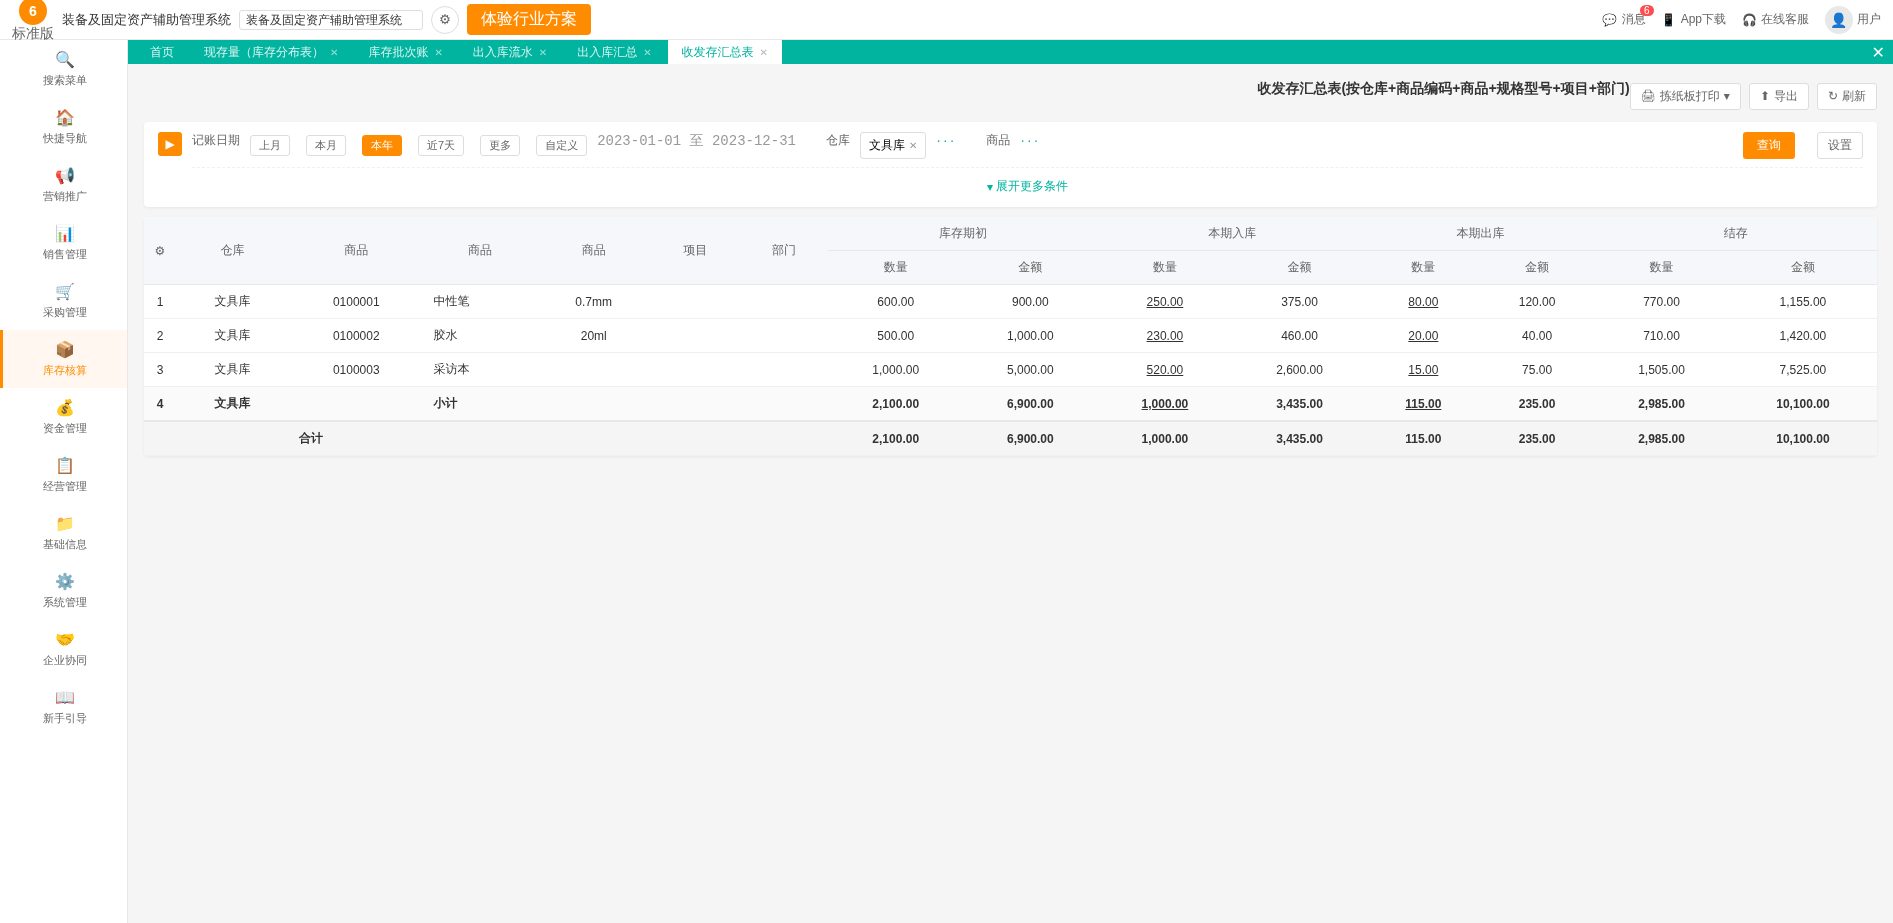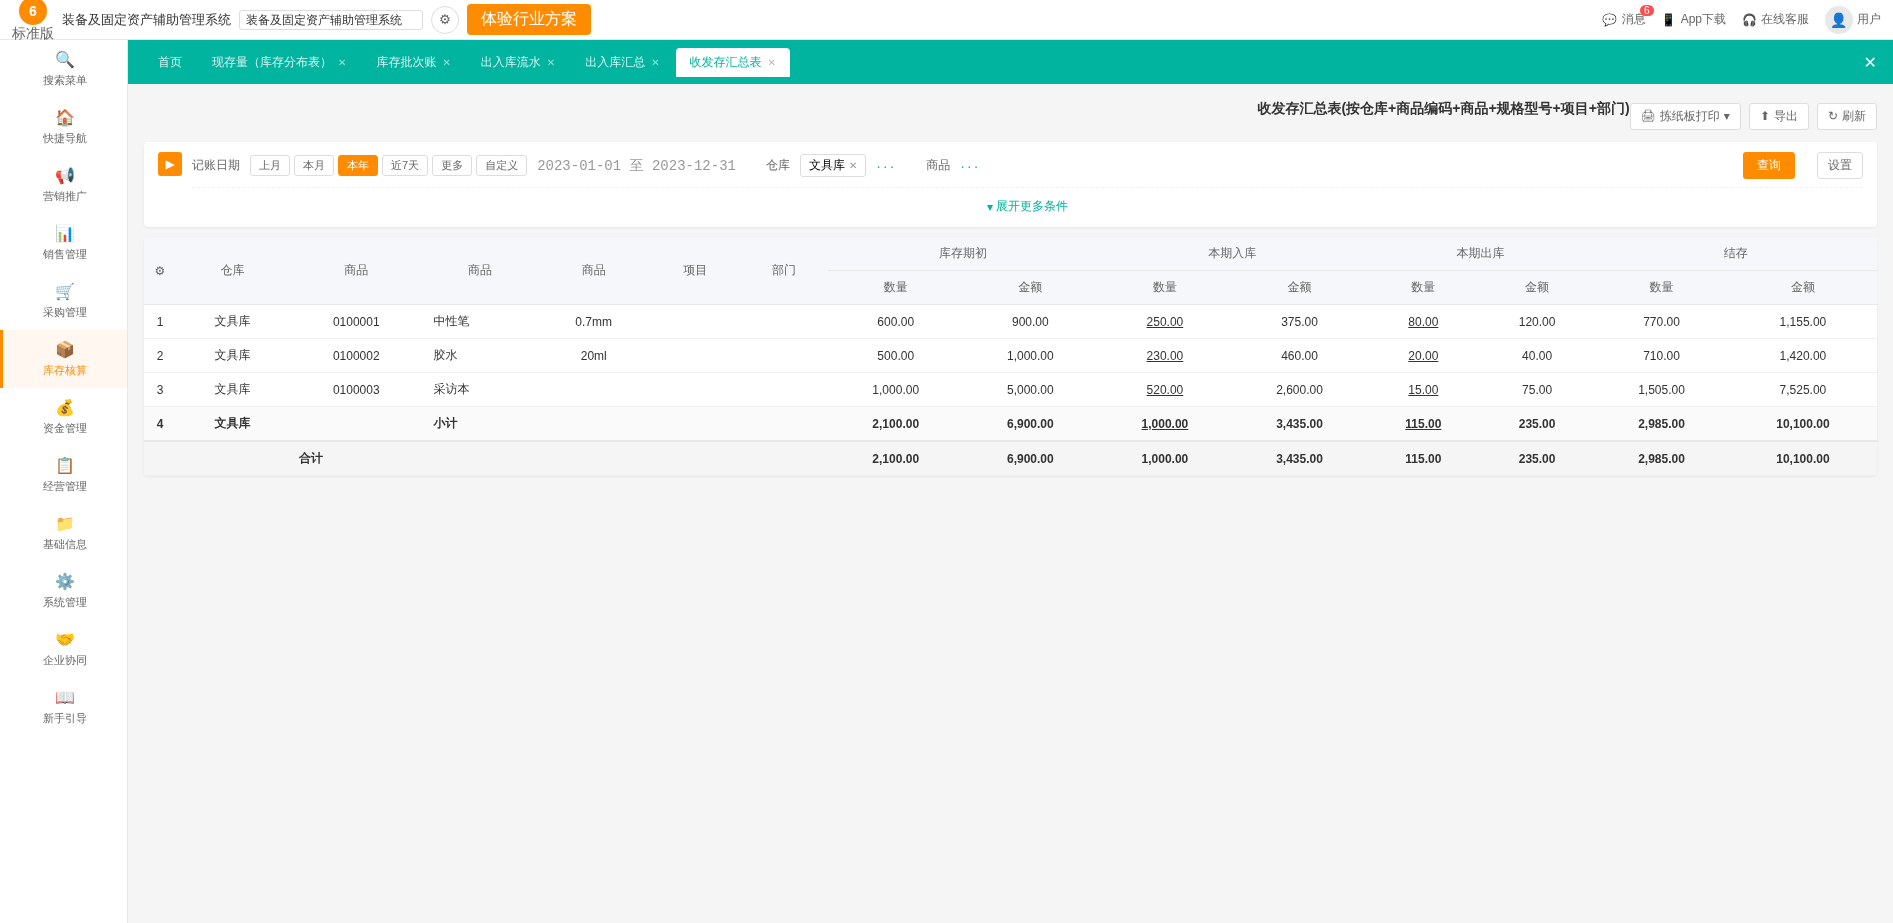--- a/index.html
+++ b/index.html
@@ -20,36 +20,36 @@
     .app-title { font-size: 13px; color: #333; }
     .breadcrumb-select { border: 1px solid #ddd; border-radius: 3px; padding: 2px 20px 2px 6px; font-size: 12px; color: #333; background: #fff; appearance: none; cursor: pointer; }
     .settings-btn { width: 28px; height: 28px; border-radius: 50%; border: 1px solid #ddd; background: #fff; cursor: pointer; display: flex; align-items: center; justify-content: center; color: #666; }
     .trial-btn { background: #ff8c00; color: white; border: none; border-radius: 4px; padding: 5px 14px; font-size: 16px; cursor: pointer; }
     .top-bar-right { display: flex; align-items: center; gap: 16px; }
     .top-icon-item { display: flex; align-items: center; gap: 4px; cursor: pointer; color: #666; font-size: 12px; position: relative; }
     .badge { position: absolute; top: -6px; right: -8px; background: #ff4d4f; color: white; border-radius: 8px; padding: 0 4px; font-size: 10px; min-width: 14px; text-align: center; }
     .user-avatar { width: 28px; height: 28px; background: #e8e8e8; border-radius: 50%; display: flex; align-items: center; justify-content: center; color: #999; font-size: 14px; }
 
     
-    .tabs-bar { height: 44px; background: #00b4a0; display: flex; align-items: center; padding: 0 16px; gap: 2px; overflow: hidden; }
+    .tabs-bar { height: 24px; background: #00b4a0; display: flex; align-items: center; padding: 0 8px; gap: 2px; overflow: hidden; }
     .tab-item { display: flex; align-items: center; padding: 6px 14px; border-radius: 4px 4px 0 0; font-size: 12px; cursor: pointer; color: rgba(255,255,255,0.85); gap: 6px; white-space: nowrap; }
     .tab-item.active { background: #fff; color: #00b4a0; }
     .tab-item .close-x { font-size: 10px; color: inherit; opacity: 0.7; }
     .tab-item.active .close-x { color: #999; }
     .tabs-close-all { margin-left: auto; color: white; font-size: 16px; cursor: pointer; }
     .sidebar-item { display: flex; flex-direction: column; align-items: center; padding: 10px 8px; cursor: pointer; color: #666; font-size: 11px; gap: 4px; border-left: 3px solid transparent; }
     .sidebar-item.active { color: #ff8c00; border-left: 3px solid #ff8c00; background: #fff7f0; }
     .sidebar-icon { font-size: 16px; }
 
     
     .page-content { flex: 1; padding: 16px; overflow-y: auto; background: #f5f5f5; }
     .page-title { font-size: 14px; font-weight: bold; color: #333; margin-bottom: 14px; }
     .expand-btn { width: 24px; height: 24px; background: #ff8c00; color: white; border: none; border-radius: 3px; cursor: pointer; display: flex; align-items: center; justify-content: center; font-size: 12px; }
     .filter-label { color: #666; font-size: 12px; white-space: nowrap; }
-    .date-group { display: flex; align-items: center; gap: 4px; }
+    .date-group { display: flex; align-items: center; gap: 16px; }
     .date-btn { padding: 2px 8px; border: 1px solid #ddd; border-radius: 3px; cursor: pointer; font-size: 11px; color: #666; background: #fff; }
     .date-btn.active { background: #ff8c00; color: white; border-color: #ff8c00; }
     .date-range { font-size: 14px; color: #999; font-family: Liberation Mono, monospace; }
     .tag-box { display: flex; align-items: center; gap: 4px; border: 1px solid #ddd; border-radius: 3px; padding: 2px 8px; background: #fff; }
     .tag-close { cursor: pointer; color: #999; font-size: 10px; }
     .more-conditions-btn { display: flex; align-items: center; gap: 3px; cursor: pointer; color: #00b4a0; font-size: 12px; padding: 4px 0; }
     .dots-btn { color: #00b4a0; cursor: pointer; letter-spacing: 2px; font-size: 14px; }
     .btn-print { border: 1px solid #ddd; background: #fff; border-radius: 3px; padding: 4px 10px; font-size: 12px; cursor: pointer; color: #666; display: flex; align-items: center; gap: 4px; }
     .btn-export { border: 1px solid #ddd; background: #fff; border-radius: 3px; padding: 4px 10px; font-size: 12px; cursor: pointer; color: #666; display: flex; align-items: center; gap: 4px; }
     .btn-refresh { border: 1px solid #ddd; background: #fff; border-radius: 3px; padding: 4px 10px; font-size: 12px; cursor: pointer; color: #666; display: flex; align-items: center; gap: 4px; }
@@ -66,21 +66,21 @@
     .data-table td.left { text-align: left; }
     .col-group-header { text-align: center; border-bottom: 1px solid #e8e8e8; }
 
     
     .table-footer { background: #f5f5f5; border-top: 2px solid #e8e8e8; padding: 0; }
     .table-footer td { padding: 8px 10px; font-weight: bold; color: #333; text-align: center; }
 
     .header-main { display: flex; align-items: center; justify-content: flex-end; margin-bottom: 10px; }
     .header-actions { display: flex; align-items: center; gap: 8px; }
     .filter-outer { background: #fff; border-radius: 4px; padding: 10px 14px 6px; margin-bottom: 10px; box-shadow: 0 1px 3px rgba(0,0,0,0.06); }
-    .filter-line1 { display: flex; align-items: center; gap: 10px; }
+    .filter-line1 { display: flex; gap: 10px; }
     .filter-line2 { display: flex; align-items: center; justify-content: center; padding: 6px 0 2px; border-top: 1px dashed #f0f0f0; margin-top: 8px; }
     .th-settings { width: 32px; background: #f5f7fa; cursor: pointer; }
   </style>
 </head>
 <body>
 
 <div class="app-container">
 
   <div class="top-bar">
     <div class="top-bar-left">

